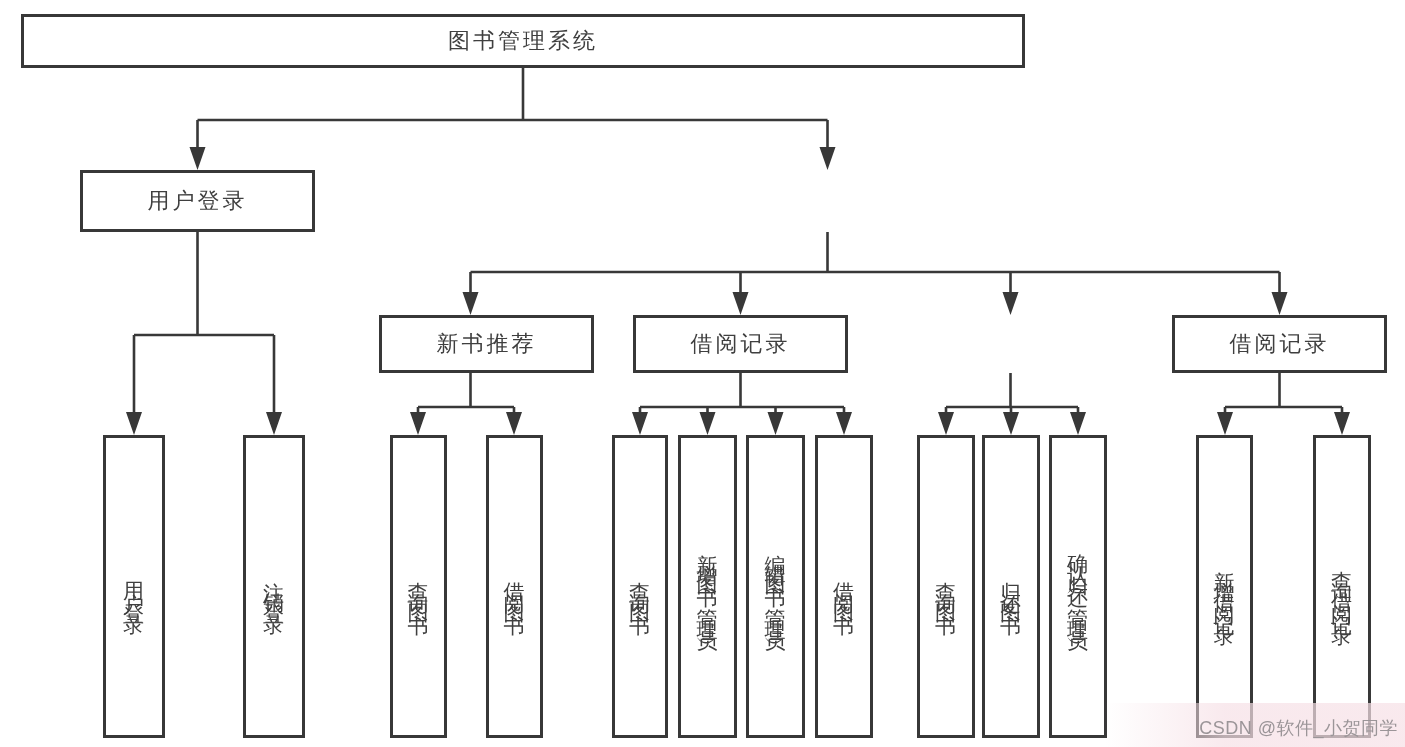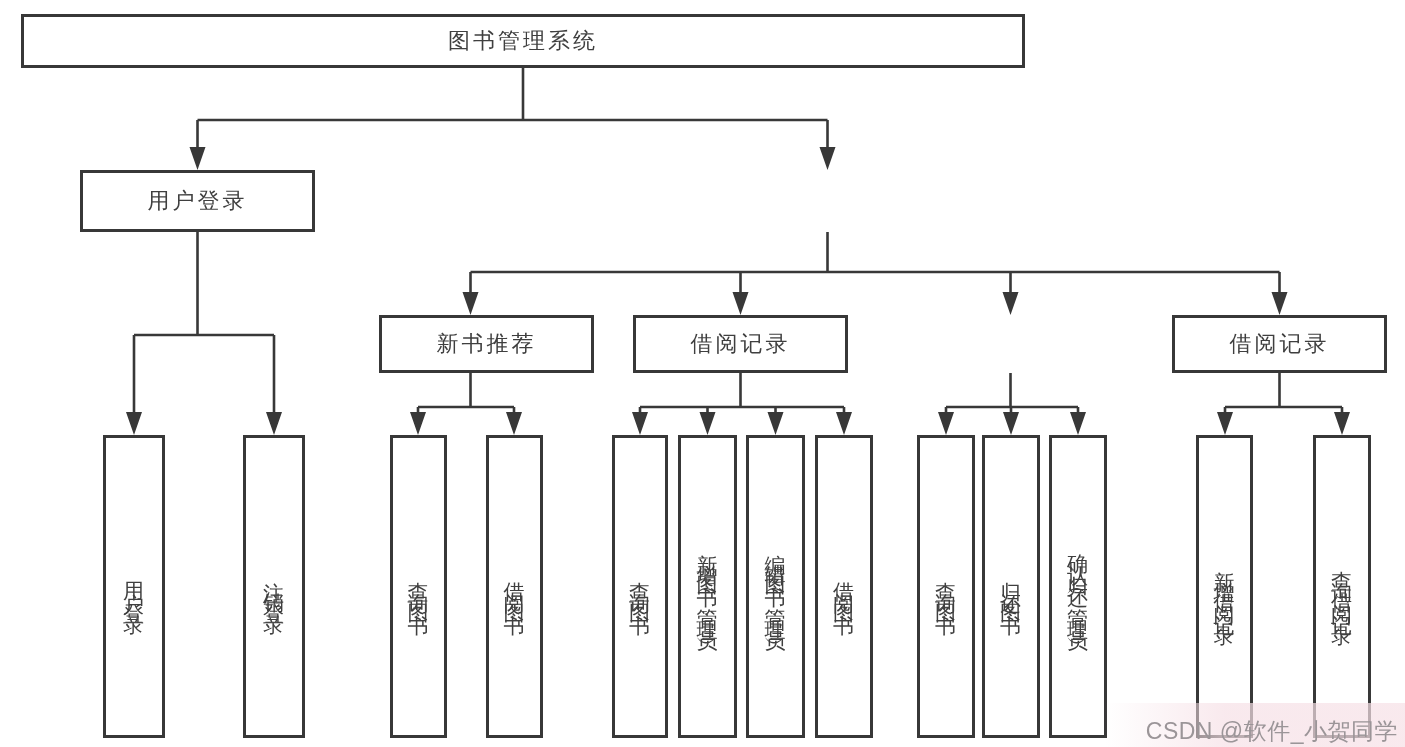--- a/index.html
+++ b/index.html
@@ -47,21 +47,21 @@
     position:absolute;
     right:0;top:703px;
     width:300px;height:44px;
     background:linear-gradient(90deg, rgba(249,233,237,0) 0%, rgba(246,224,230,0.70) 40%, rgba(246,224,230,0.70) 100%);
     z-index:3;
     pointer-events:none;
   }
   .watermark{
     position:absolute;
     right:7px;top:716px;
-    font-size:23px;
+    font-size:18px;
     letter-spacing:0.5px;
     color:var(--wm);
     z-index:4;
     white-space:nowrap;
   }
 </style>
 </head>
 <body>
 
 <div class="canvas">

